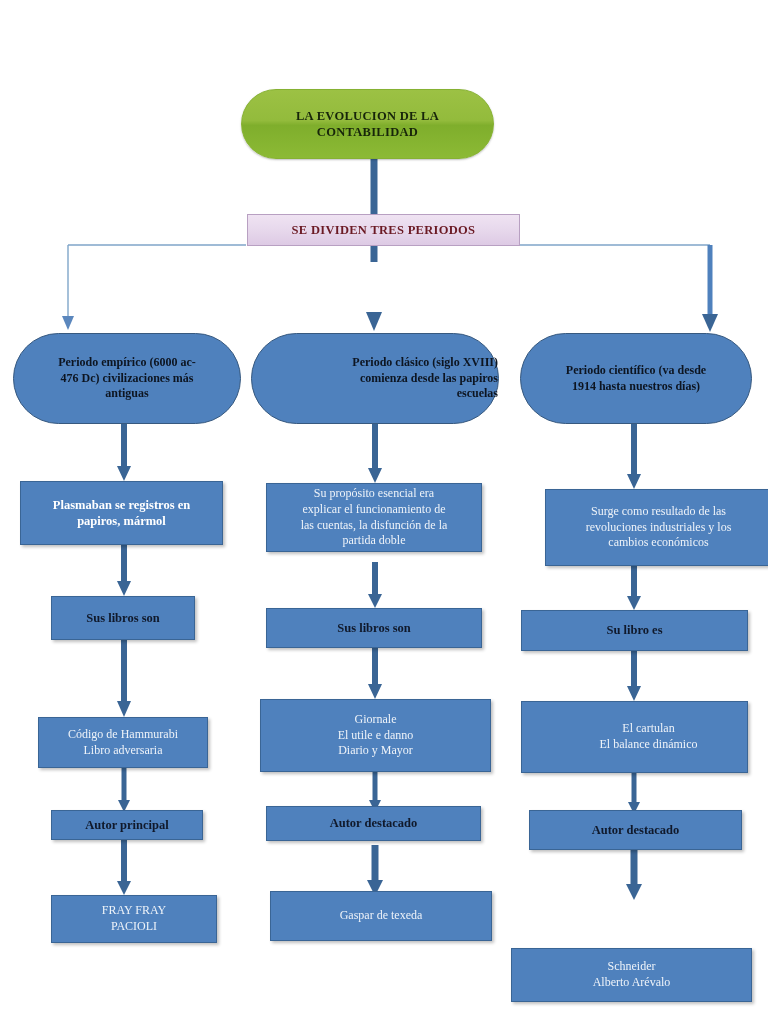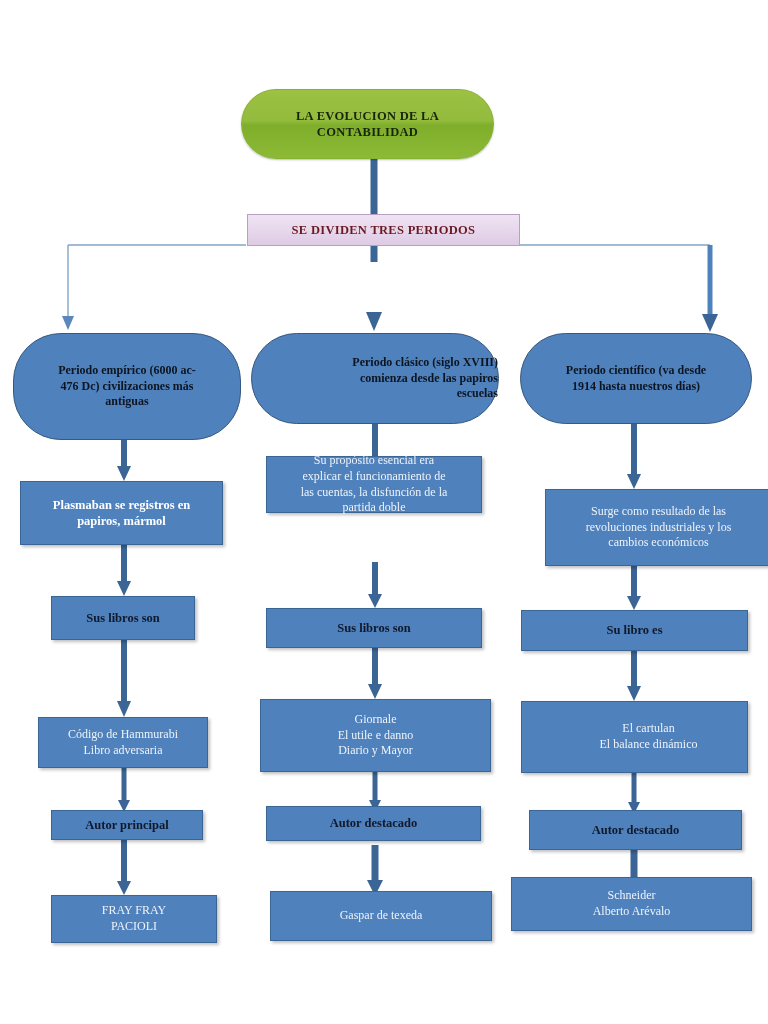--- a/index.html
+++ b/index.html
@@ -159,21 +159,21 @@
     <span>
         <span>LA EVOLUCION DE LA</span>
         <span>CONTABILIDAD</span>
       </span>
   </div>
 
   <div class="node rect-lav" style="left:247px; top:214px; width:273px; height:32px;">
     <span>SE DIVIDEN TRES PERIODOS</span>
   </div>
 
-  <div class="node pill-blue" style="left:13px; top:333px; width:228px; height:107px;">
+  <div class="node pill-blue" style="left:13px; top:333px; width:228px; height:91px;">
     <span>
         <span>Periodo empírico (6000 ac-</span>
         <span>476 Dc) civilizaciones más</span>
         <span>antiguas</span>
       </span>
   </div>
 
   <div class="node rect-blue bold-white shadowed" style="left:20px; top:481px; width:203px; height:64px;">
     <span>
         <span>Plasmaban se registros en</span>
@@ -204,21 +204,21 @@
   </div>
 
   <div class="node pill-blue left-text" style="left:251px; top:333px; width:248px; height:91px;">
     <span>
         <span>Periodo clásico (siglo XVIII)</span>
         <span>comienza desde las papiros</span>
         <span>escuelas</span>
       </span>
   </div>
 
-  <div class="node rect-blue plain shadowed" style="left:266px; top:456px; width:216px; height:57px;">
+  <div class="node rect-blue plain shadowed" style="left:266px; top:483px; width:216px; height:69px;">
     <span>
         <span>Su propósito esencial era</span>
         <span>explicar el funcionamiento de</span>
         <span>las cuentas, la disfunción de la</span>
         <span>partida doble</span>
       </span>
   </div>
 
   <div class="node rect-blue bold-dark shadowed" style="left:266px; top:608px; width:216px; height:40px;">
     <span>Sus libros son</span>
@@ -263,20 +263,20 @@
     <span>
         <span>El cartulan</span>
         <span>El balance dinámico</span>
       </span>
   </div>
 
   <div class="node rect-blue bold-dark shadowed" style="left:529px; top:810px; width:213px; height:40px;">
     <span>Autor destacado</span>
   </div>
 
-  <div class="node rect-blue plain shadowed" style="left:511px; top:877px; width:241px; height:54px;">
+  <div class="node rect-blue plain shadowed" style="left:511px; top:948px; width:241px; height:54px;">
     <span>
         <span>Schneider</span>
         <span>Alberto Arévalo</span>
       </span>
   </div>
 
 </div>
 
 </body></html>

